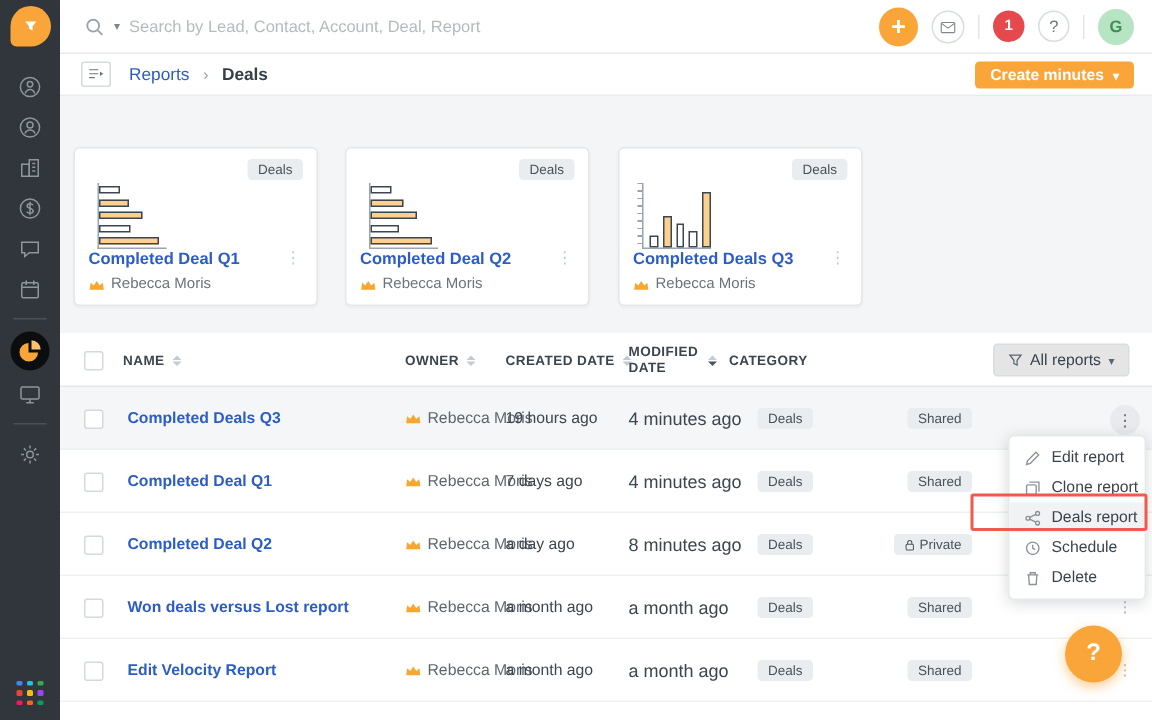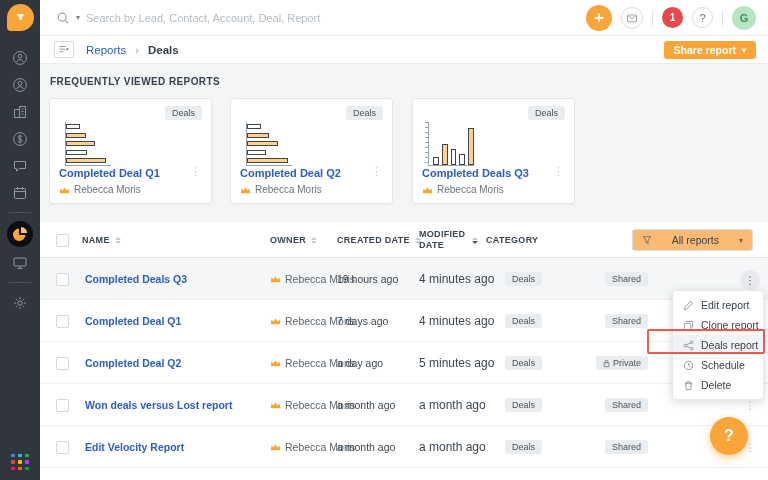--- a/index.html
+++ b/index.html
@@ -69,21 +69,21 @@
   
   .table-panel { position:absolute; left:0; top:158px; width:728px; height:258px; background:#fff; }
   .thead { position:relative; height:36px; border-bottom:1px solid #e3e7ea; }
   .th { position:absolute; top:0; height:36px; display:flex; align-items:center; gap:5px; font-size:9px; font-weight:bold; letter-spacing:.3px; color:#3b454f; }
   .cb { width:13px; height:13px; border:1px solid #d3d9dd; border-radius:2px; background:#fff; }
   .sort { display:inline-flex; flex-direction:column; gap:1px; }
   .sort i { width:0; height:0; border-left:3px solid transparent; border-right:3px solid transparent; display:block; }
   .sort .up { border-bottom:3.5px solid #c3cad0; }
   .sort .down { border-top:3.5px solid #c3cad0; }
   .sort.active .down { border-top-color:#4a545e; }
-  .filter-btn { position:absolute; right:15px; top:7px; height:22px; background:#fdba74; border:1px solid #d8dde1; border-radius:3px; font-size:10.5px; color:#39434d; padding:0 9px; display:flex; align-items:center; gap:20px; font-family:"Liberation Sans",sans-serif;text-align:right; }
+  .filter-btn { position:absolute; right:15px; top:7px; height:22px; background:#e5e5e5; border:1px solid #d8dde1; border-radius:3px; font-size:10.5px; color:#39434d; padding:0 9px; display:flex; align-items:center; gap:5px; font-family:"Liberation Sans",sans-serif;text-align:right; }
   .filter-btn .caret { font-size:8px; color:#5d666e; }
 
   .row { position:relative; height:42px; border-bottom:1px solid #eef1f3; }
   .row.highlight { background:#f4f6f7; }
   .cell { position:absolute; top:0; height:42px; display:flex; align-items:center; }
   .cell.c-check { left:16px; }
   .cell.c-name { left:45px; font-size:10.5px; font-weight:bold; color:#2c5cc5; cursor:pointer; }
   .cell.c-owner { left:230px; gap:4px; font-size:10.5px; color:#5c666e; }
   .cell.c-created { left:297px; font-size:10.5px; color:#3c4650; }
   .cell.c-modified { left:379px; font-size:12px; color:#3c4650; }
@@ -214,27 +214,26 @@
   <div class="list-toggle">
     <svg width="12" height="11" viewBox="0 0 16 14">
         <path d="M2 3h8M2 6.5h8M2 10h5" stroke="#6b747c" fill="none"></path>
         <path d="M11.5 8.5l3-2-3-2z" fill="#6b747c"></path>
       </svg>
   </div>
   <span class="crumb-parent">Reports</span>
   <span class="crumb-sep">›</span>
   <span class="crumb-current">Deals</span>
   <button class="create-btn">
-    <span>Share report</span>
+    <span>Create minutes</span>
     <span class="caret">▾</span>
   </button>
 </div>
 
 <div class="content">
-  <div class="section-title">FREQUENTLY VIEWED REPORTS</div>
 
   <div class="card c0">
     <span class="pill">Deals</span>
     <div class="mini-chart horizontal">
         <div class="bar gray" style="width: 30%;"></div>
         <div class="bar orange" style="width: 45%;"></div>
         <div class="bar orange" style="width: 65%;"></div>
         <div class="bar gray" style="width: 47%;"></div>
         <div class="bar orange" style="width: 88%;"></div>
       </div>
@@ -377,21 +376,21 @@
           <span class="cb"></span>
         </div>
       <div class="cell c-name">Completed Deal Q2</div>
       <div class="cell c-owner">
         <svg width="11" height="8" viewBox="0 0 14 10">
             <path d="M1 9 L1.8 3 L4.5 5.5 L7 1.5 L9.5 5.5 L12.2 3 L13 9 Z" fill="#f7a72f"></path>
           </svg>
         <span>Rebecca Moris</span>
       </div>
       <div class="cell c-created">a day ago</div>
-      <div class="cell c-modified">5 minutes ago</div>
+      <div class="cell c-modified">8 minutes ago</div>
       <div class="cell c-category">
           <span class="pill">Deals</span>
         </div>
       <div class="cell c-vis">
         <span class="pill">
           <svg width="7" height="9" viewBox="0 0 10 12" fill="none" stroke="#4c565f">
               <rect x="1.5" y="5" width="7" height="5.5" rx="1"></rect>
               <path d="M3 5V3.5a2 2 0 0 1 4 0V5"></path>
             </svg>
           <span>Private</span>

